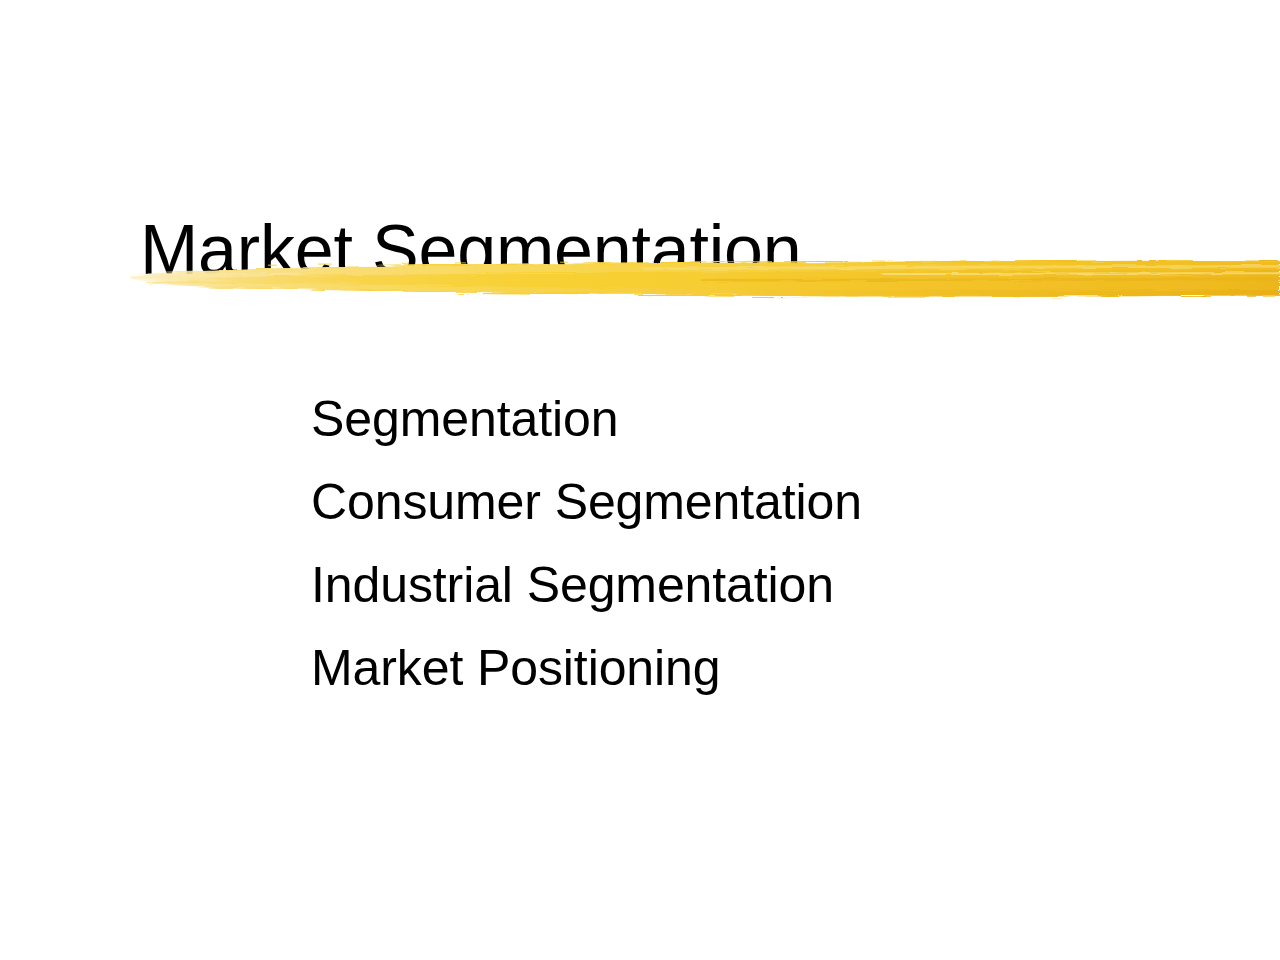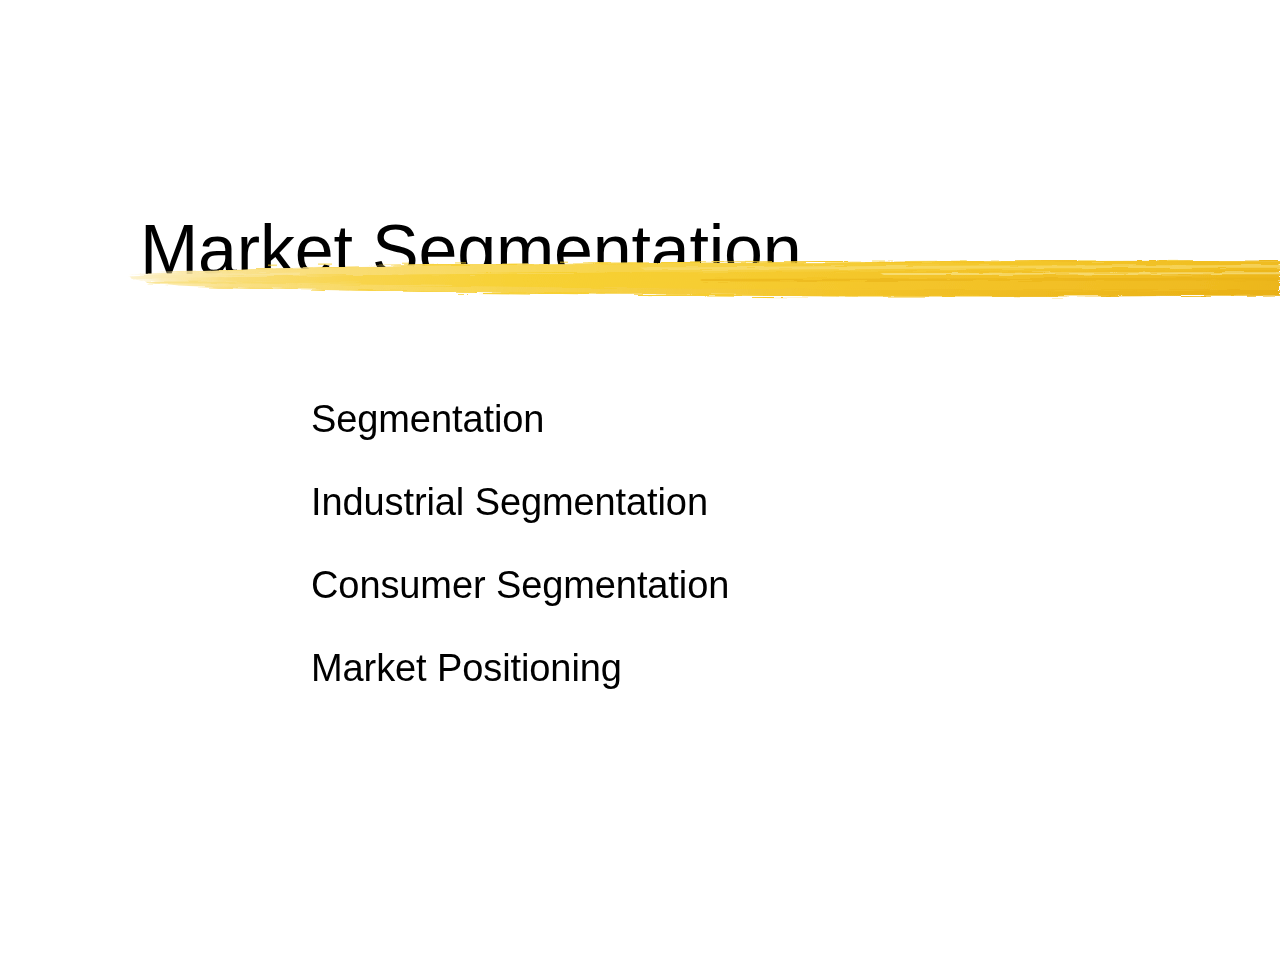--- a/index.html
+++ b/index.html
@@ -52,21 +52,21 @@
 
   
   .body-block {
     position: absolute;
     left: 311px;
     top: 378px;
     width: 860px;
   }
 
   .body-line {
-    font-size: 38px;
+    font-size: 50px;
     line-height: 83px;
     font-weight: 400;
     color: #000000;
     white-space: nowrap;
     letter-spacing: -0.1px;
   }
 </style>
 </head>
 <body>
 
@@ -177,18 +177,18 @@
         <rect x="872" y="12.4" width="13" height="1.3"></rect>
         <rect x="960" y="12.2" width="7" height="1.2"></rect>
         <rect x="1078" y="12.0" width="18" height="1.2"></rect>
         <rect x="1168" y="11.8" width="10" height="1.2"></rect>
       </g>
     </svg>
   </div>
 
   <div class="body-block">
     <div class="body-line">Segmentation</div>
+    <div class="body-line">Consumer Segmentation</div>
     <div class="body-line">Industrial Segmentation</div>
-    <div class="body-line">Consumer Segmentation</div>
     <div class="body-line">Market Positioning</div>
   </div>
 
 </div>
 
 </body></html>

